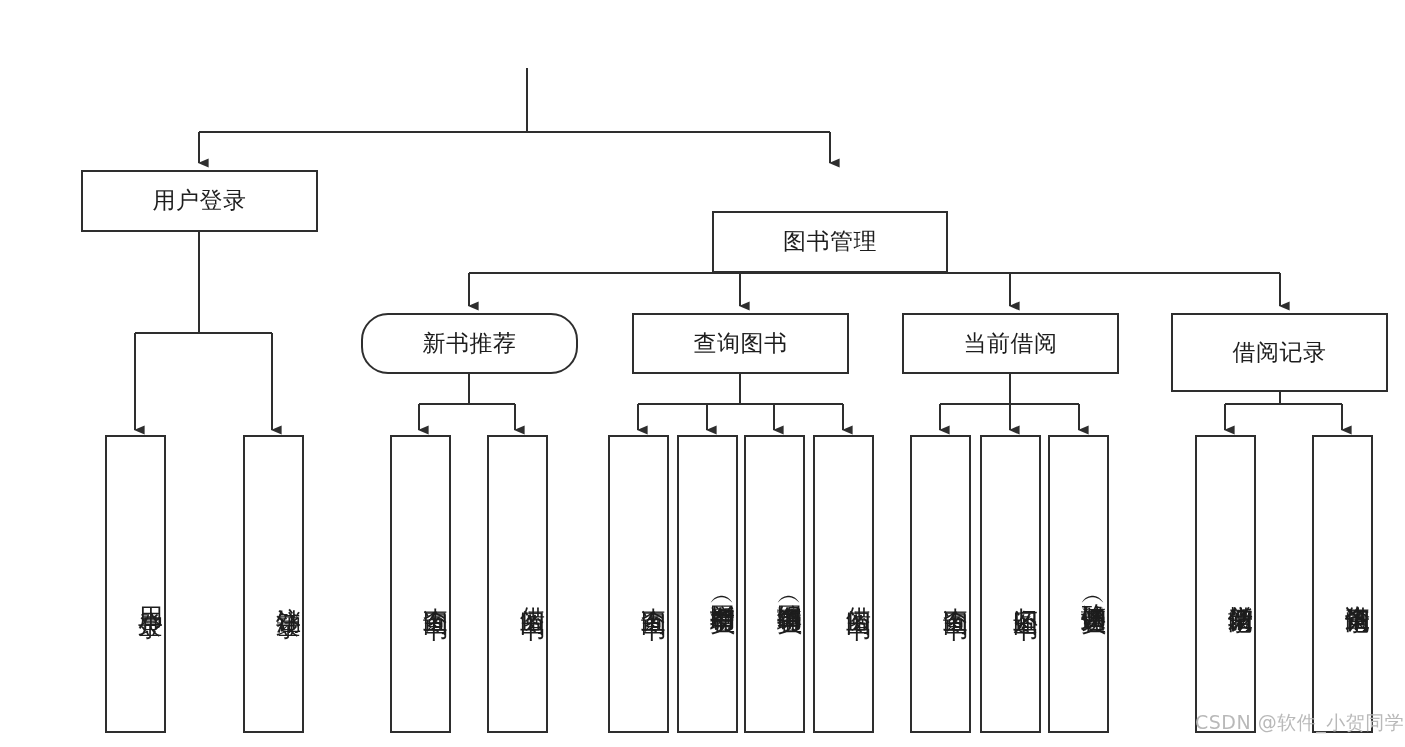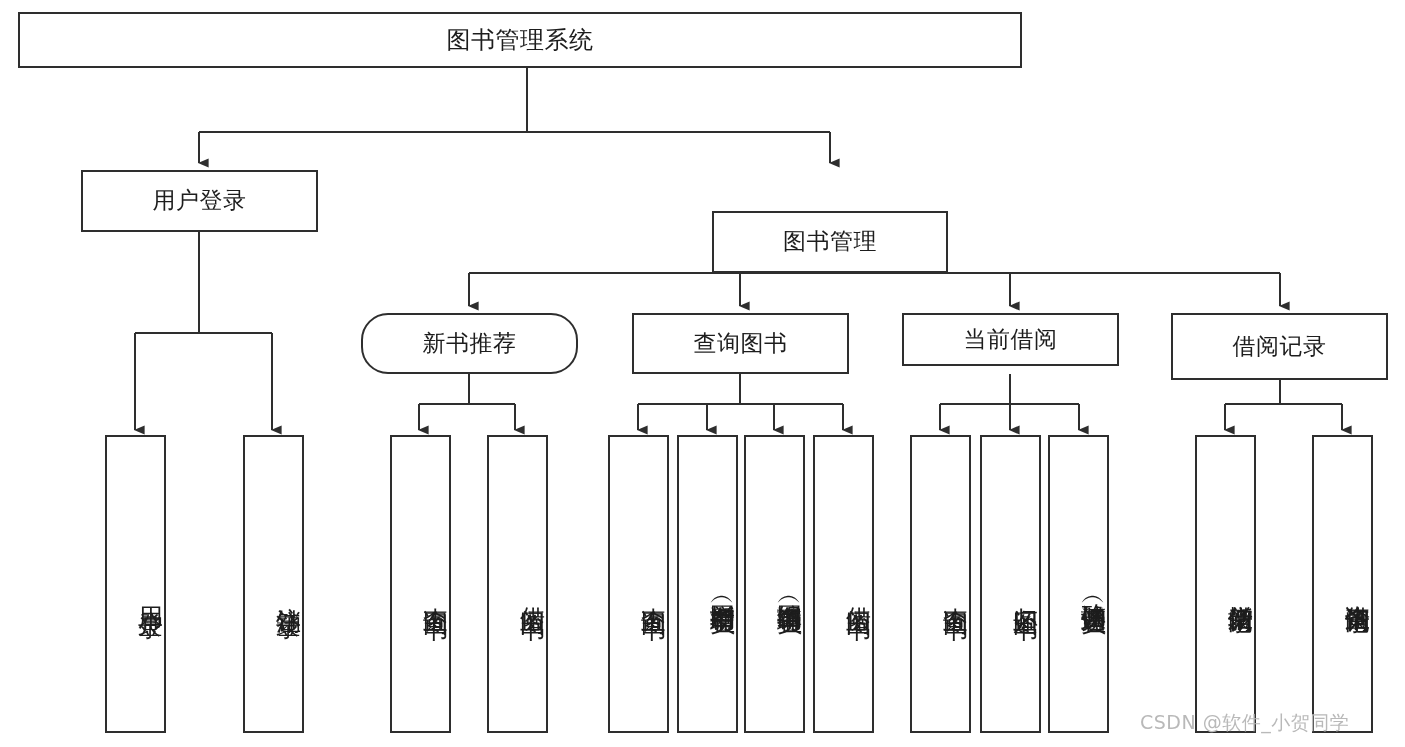--- a/index.html
+++ b/index.html
@@ -59,21 +59,21 @@
     writing-mode: vertical-rl;
     text-orientation: upright;
     display: block;
   }
   .node-v.long {
     padding-top: 8px;
     letter-spacing: 1px;
   }
   .watermark {
     position: absolute;
-    left: 1140px;
+    left: 1195px;
     top: 710px;
     font-size: 19px;
     color: #b9b9b9;
     white-space: nowrap;
     letter-spacing: 0.5px;
     font-family: "DejaVu Sans", "Liberation Sans", sans-serif;
   }
 </style>
 </head>
 <body>
@@ -123,45 +123,42 @@
       <path d="M1010,404 L1010,430" marker-end="url(#arrowhead)"></path>
       <path d="M1079,404 L1079,430" marker-end="url(#arrowhead)"></path>
 
       <path d="M1280,374 L1280,404"></path>
       <path d="M1225,404 L1342,404"></path>
       <path d="M1225,404 L1225,430" marker-end="url(#arrowhead)"></path>
       <path d="M1342,404 L1342,430" marker-end="url(#arrowhead)"></path>
     </g>
   </svg>
 
-  <div class="node node-h node-root" style="left:18px; top:12px; width:1004px; height:56px;">
-    <span>图书管理系统</span>
-  </div>
 
   <div class="node node-h" style="left:81px; top:170px; width:237px; height:62px;">
     <span>用户登录</span>
   </div>
 
   <div class="node node-h" style="left:712px; top:170px; width:236px; height:62px;margin-top:41px;">
     <span>图书管理</span>
   </div>
 
   <div class="node node-h" style="left:361px; top:313px; width:217px; height:61px;border-radius:27px;">
     <span>新书推荐</span>
   </div>
 
   <div class="node node-h" style="left:632px; top:313px; width:217px; height:61px;">
     <span>查询图书</span>
   </div>
 
-  <div class="node node-h" style="left:902px; top:313px; width:217px; height:53px;">
+  <div class="node node-h" style="left:902px; top:313px; width:217px; height:61px;">
     <span>当前借阅</span>
   </div>
 
-  <div class="node node-h" style="left:1171px; top:313px; width:217px; height:67px;">
+  <div class="node node-h" style="left:1171px; top:313px; width:217px; height:79px;">
     <span>借阅记录</span>
   </div>
 
   <div class="node node-v" style="left:105px; top:435px; width:61px; height:298px;">
     <span>用户登录</span>
   </div>
 
   <div class="node node-v" style="left:243px; top:435px; width:61px; height:298px;">
     <span>注销登录</span>
   </div>

